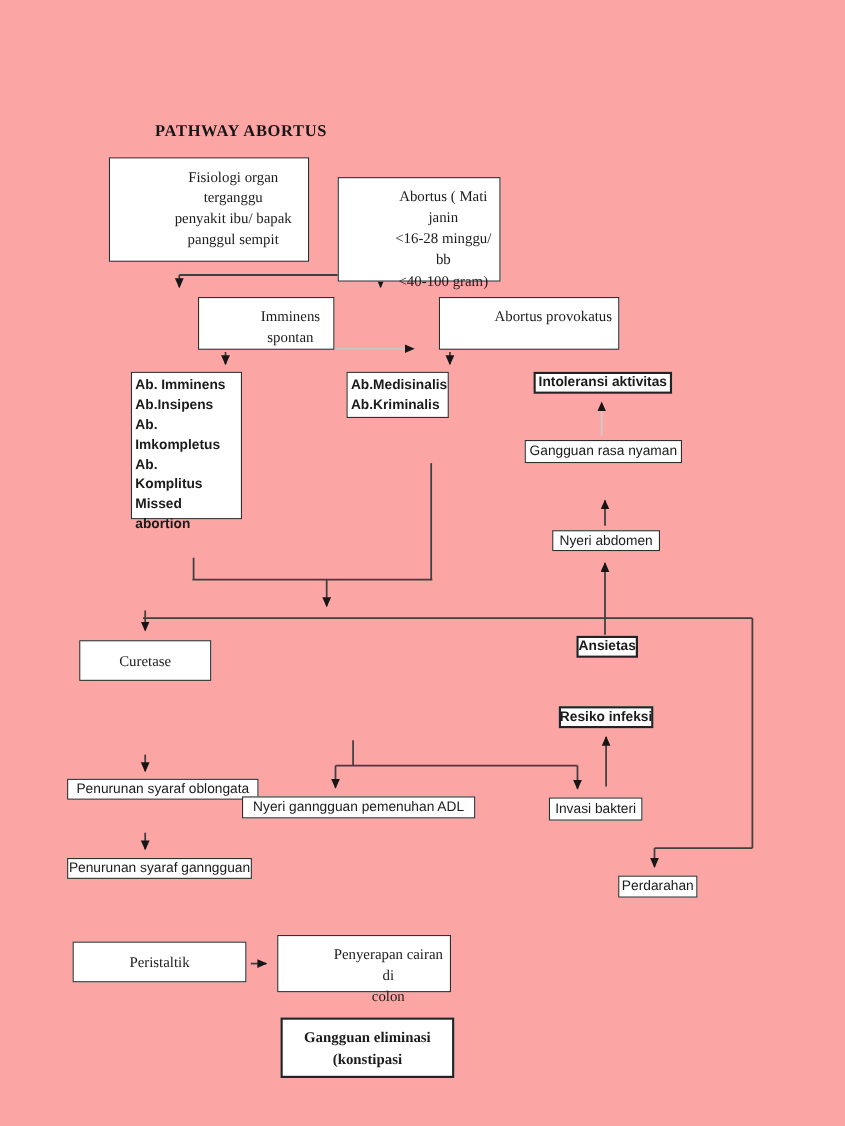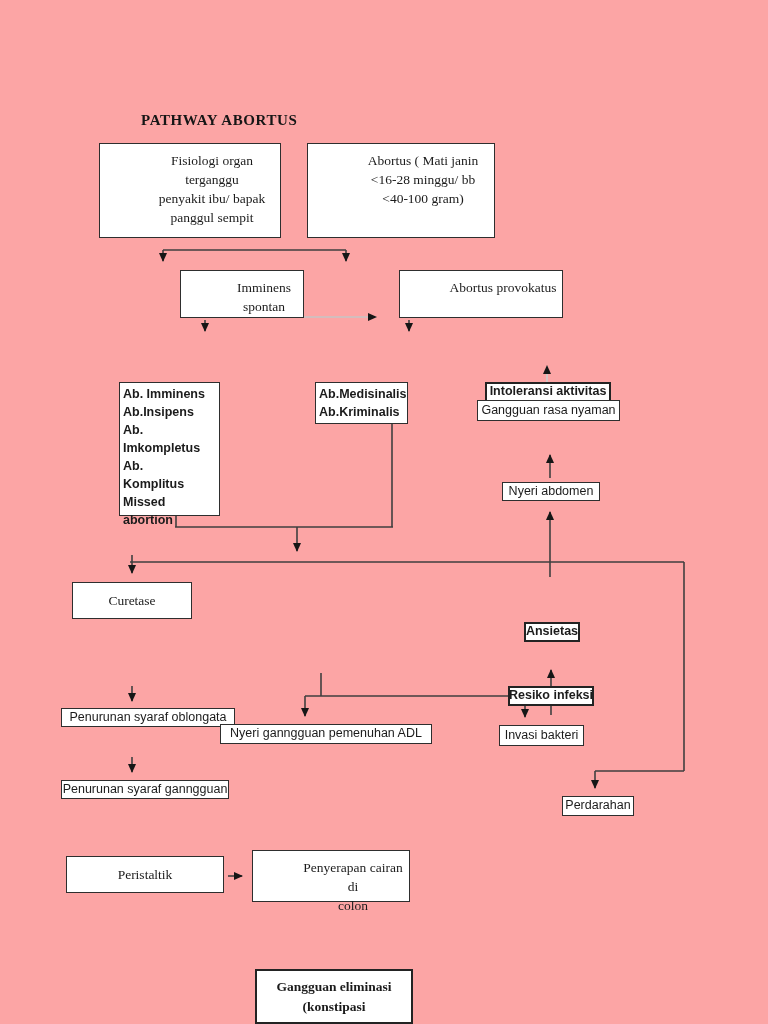--- a/index.html
+++ b/index.html
@@ -14,21 +14,21 @@
   }
   .wires { position:absolute; left:0; top:0; width:768px; height:1024px; }
   .box {
     position:absolute; box-sizing:border-box; background:#ffffff;
     border:1.5px solid #2e2e2e; white-space:pre-line;
     display:flex; align-items:center; justify-content:center;
     text-align:center; line-height:1.42; color:#1b1b1b;
   }
   .serif { font-family:"Liberation Serif", serif; font-size:13.5px; }
   .sans  { font-family:"Liberation Sans", sans-serif; font-size:12.5px; line-height:1.38; }
-  .bold  { font-weight:bold;margin-top:44px; }
+  .bold  { font-weight:bold; }
   .thick { border-width:2px; border-color:#232323; }
   .topalign { align-items:flex-start; padding-top:7px;padding-left:44px; }
   .leftalign { align-items:flex-start; justify-content:flex-start;
                text-align:left; padding:2px 1px 0 3px; line-height:1.44; }
   .nowrap { white-space:nowrap; overflow:visible; }
 </style>
 </head>
 <body>
 
 <div class="page">
@@ -82,21 +82,21 @@
       <line x1="551" y1="715" x2="551" y2="670" marker-end="url(#ah)"></line>
 
       <line x1="228" y1="876" x2="242" y2="876" marker-end="url(#ah)"></line>
     </g>
   </svg>
 
   <div class="box serif topalign" style="left:99px;top:143px;width:182px;height:95px">Fisiologi organ terganggu
 penyakit ibu/ bapak
 panggul sempit</div>
 
-  <div class="box serif topalign" style="left:307px;top:143px;width:188px;height:95px">Abortus ( Mati janin
+  <div class="box serif topalign" style="left:307px;top:161px;width:148px;height:95px">Abortus ( Mati janin
 &lt;16-28 minggu/ bb
 &lt;40-100 gram)</div>
 
   <div class="box serif topalign" style="left:180px;top:270px;width:124px;height:48px">Imminens spontan</div>
 
   <div class="box serif topalign" style="left:399px;top:270px;width:164px;height:48px">Abortus provokatus</div>
 
   <div class="box sans bold leftalign" style="left:119px;top:338px;width:101px;height:134px">Ab. Imminens
 Ab.Insipens
 Ab.

